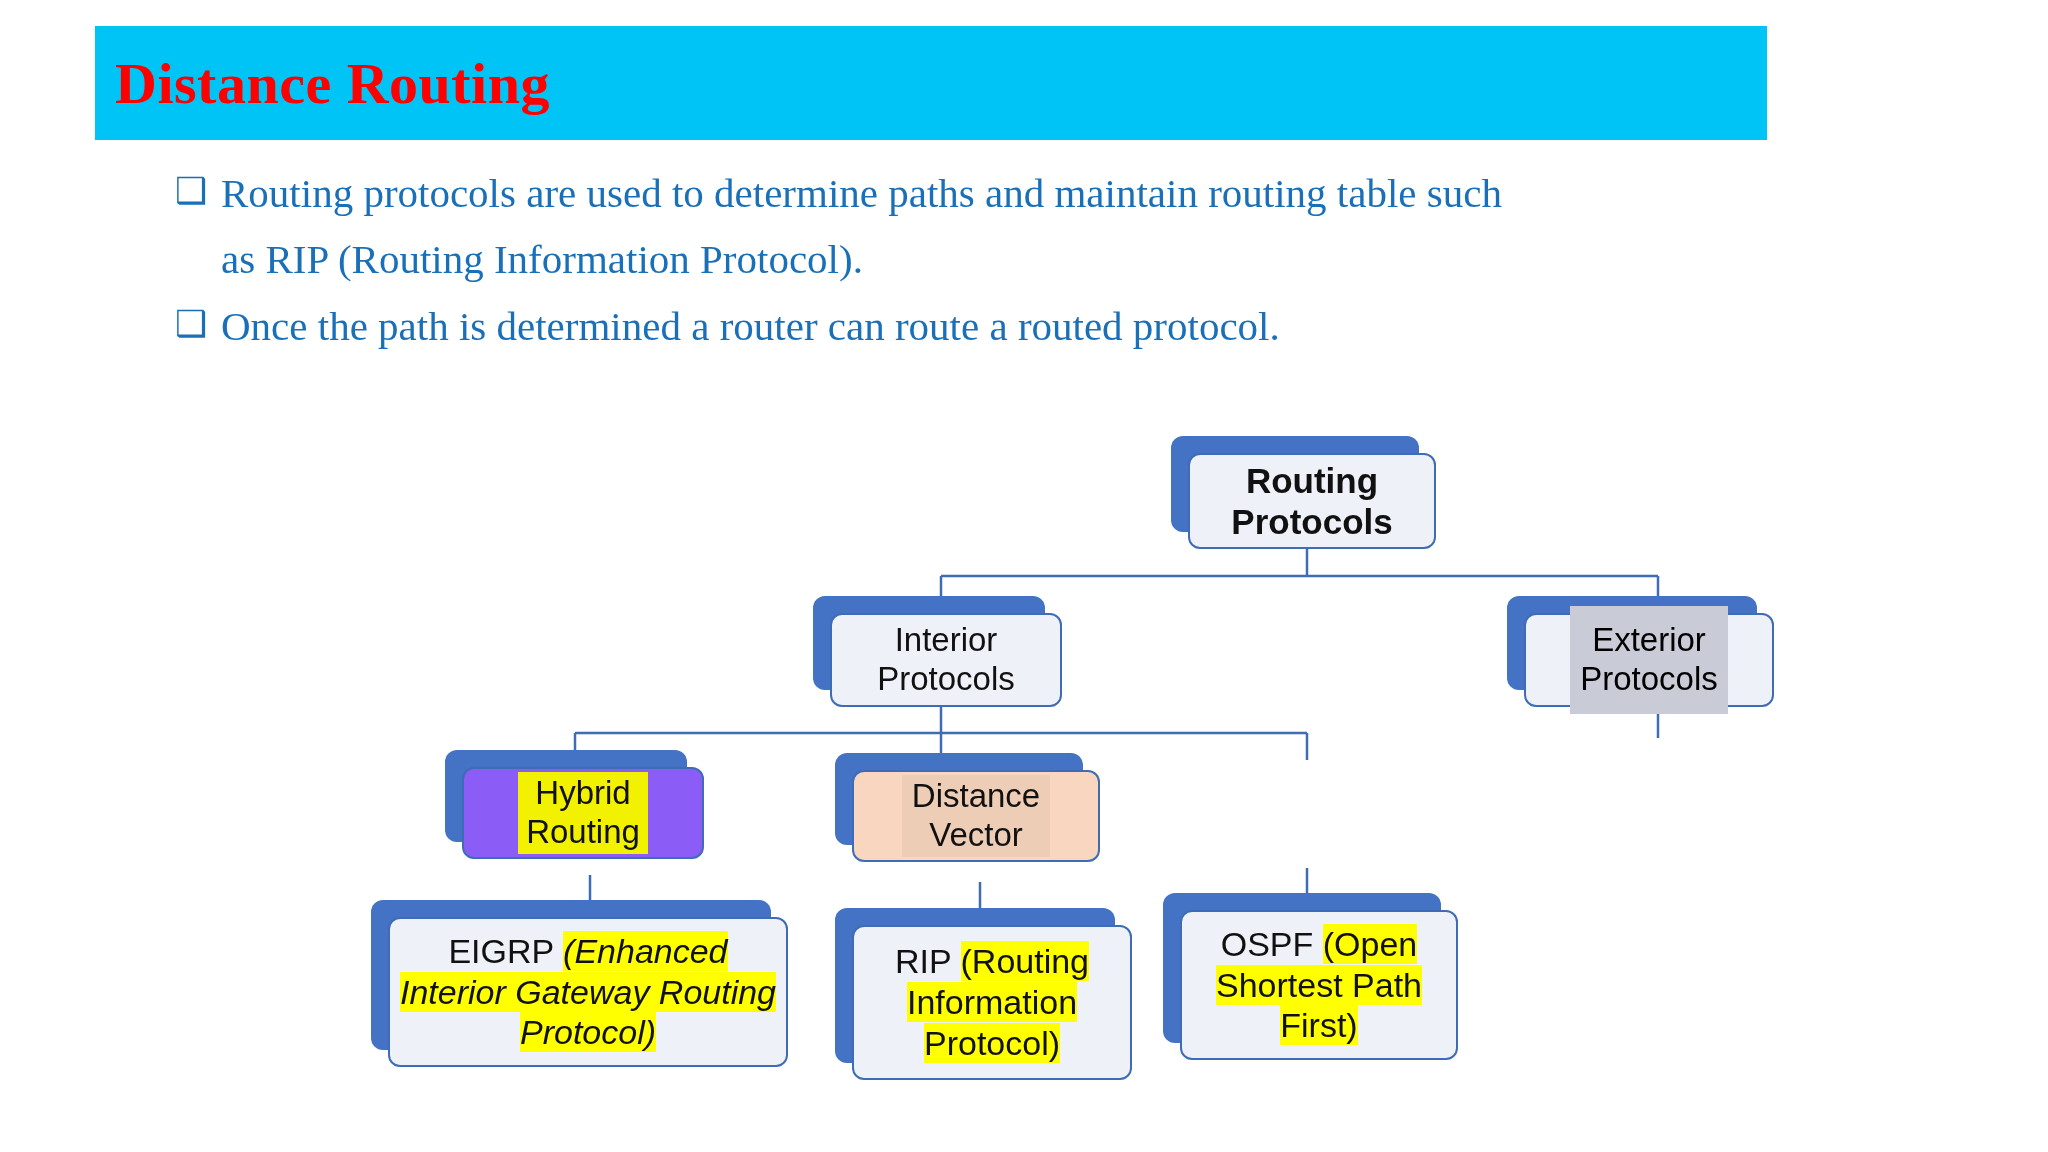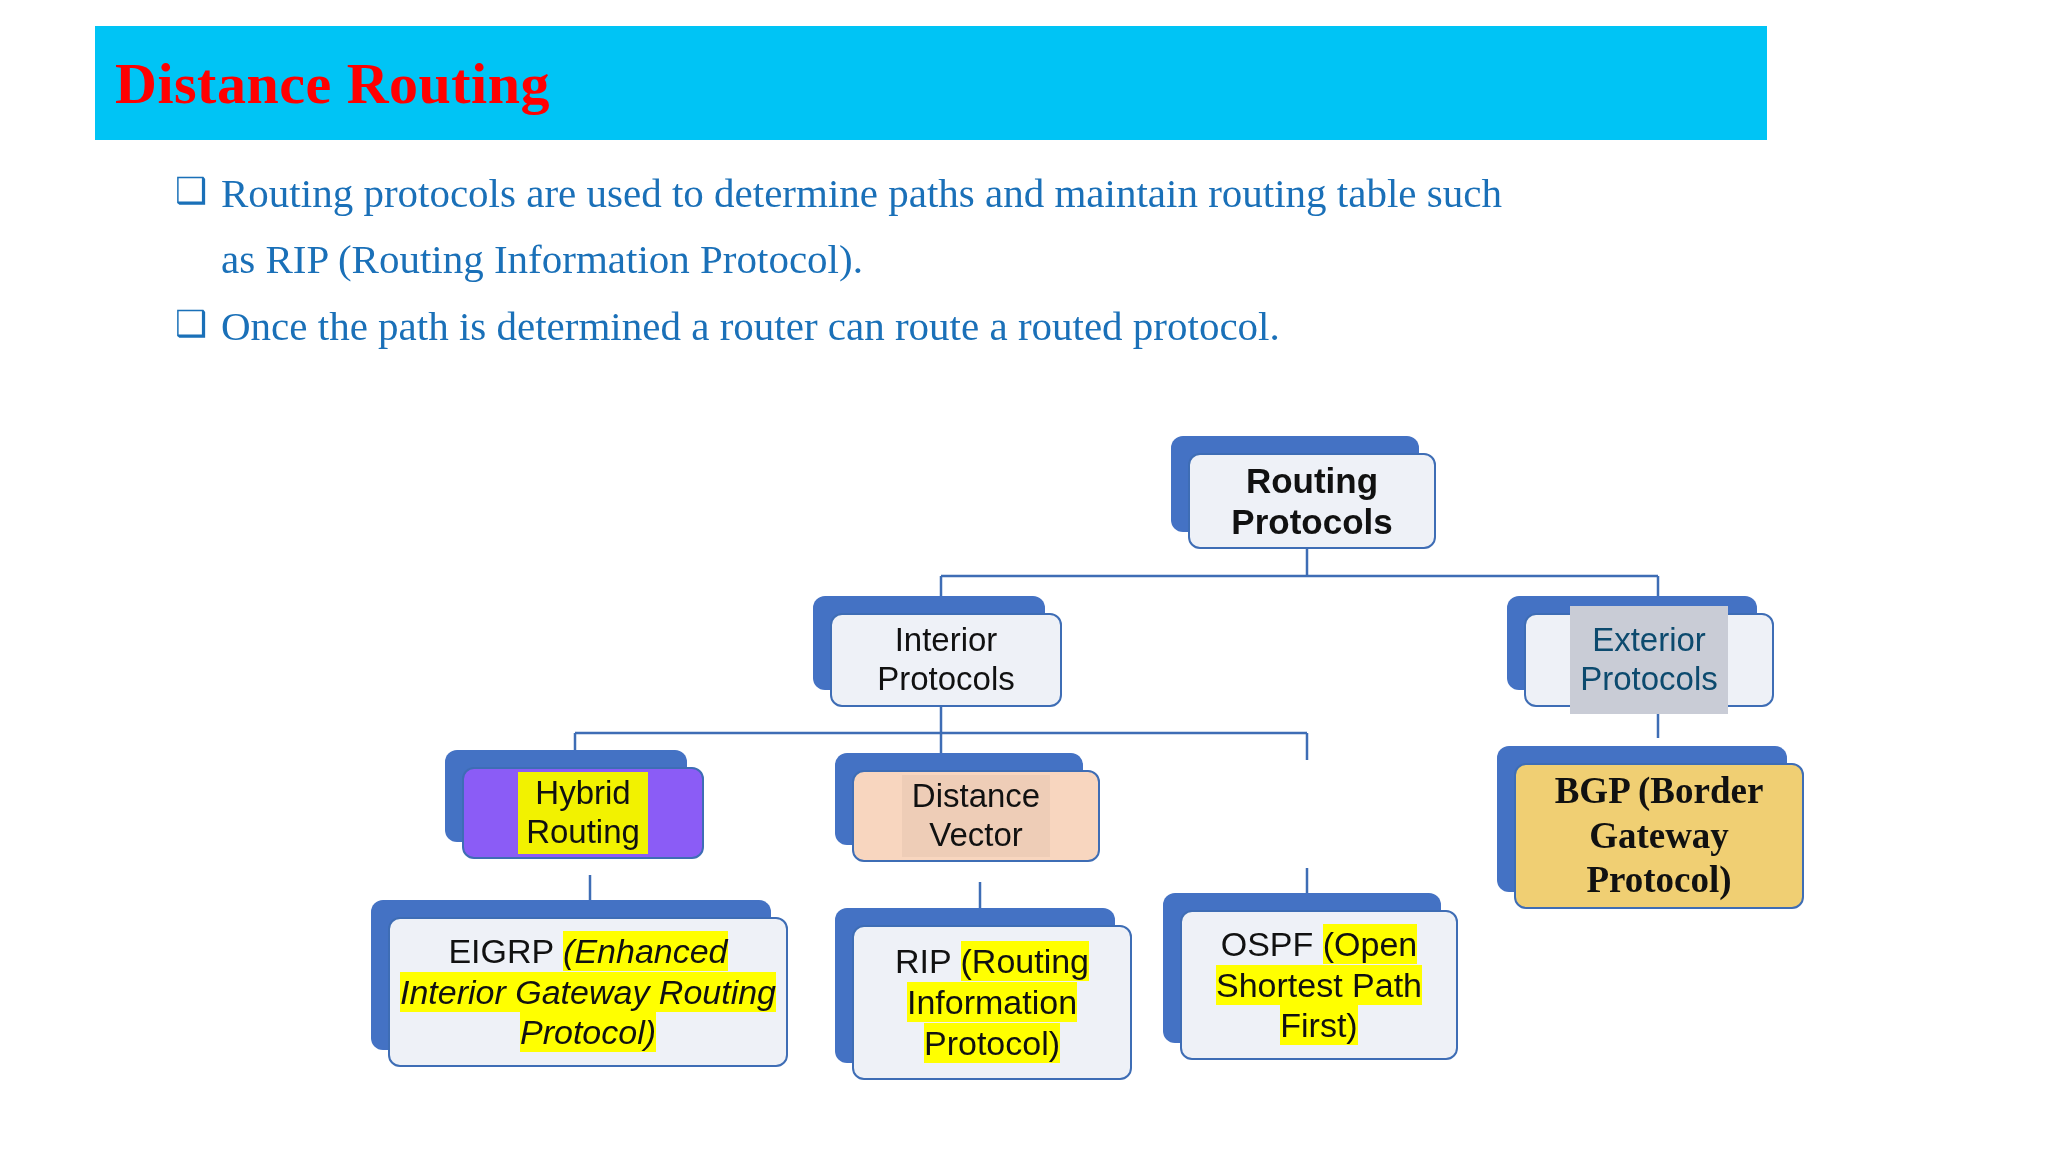--- a/index.html
+++ b/index.html
@@ -121,21 +121,21 @@
   }
 
   
   .node.root .card { background: #eef1f7; }
   .node.root .label { font-weight: bold; font-size: 35px; }
 
   .node.plain .card { background: #eef1f7; }
 
   .node.exterior .card { background: #eef1f7; }
   .node.exterior .label {
-    color: #0c4a6e;
+    color: #000000;
     background: #c9ccd6;
     padding: 15px 10px;
   }
 
   .node.hybrid .card { background: #8b5cf6; }
   .node.hybrid .label { background: #f2f200; padding: 2px 8px; }
 
   .node.distance .card { background: #f8d6bf; text-align: center; }
   .node.distance .label { background: #eecdb7; padding: 2px 10px; }
 
@@ -244,26 +244,20 @@
   </div>
 
   <div class="node distance" style="left:790px; top:333px; width:248px; height:92px;">
     <div class="shadow"></div>
     <div class="card">
       <span class="label"><span>Distance</span><br><span>Vector</span></span>
     </div>
   </div>
 
 
-  <div class="node bgp" style="left:1452px; top:326px; width:290px; height:146px;">
-    <div class="shadow"></div>
-    <div class="card">
-      <span class="label"><span>BGP (Border</span><br><span>Gateway</span><br><span>Protocol)</span></span>
-    </div>
-  </div>
 
   <div class="node leaf" style="left:326px; top:480px; width:400px; height:150px;">
     <div class="shadow"></div>
     <div class="card">
       <span class="label"><span>EIGRP </span><span class="hl ital">(Enhanced Interior Gateway Routing Protocol)</span></span>
     </div>
   </div>
 
   <div class="node leaf" style="left:790px; top:488px; width:280px; height:155px;">
     <div class="shadow"></div>

